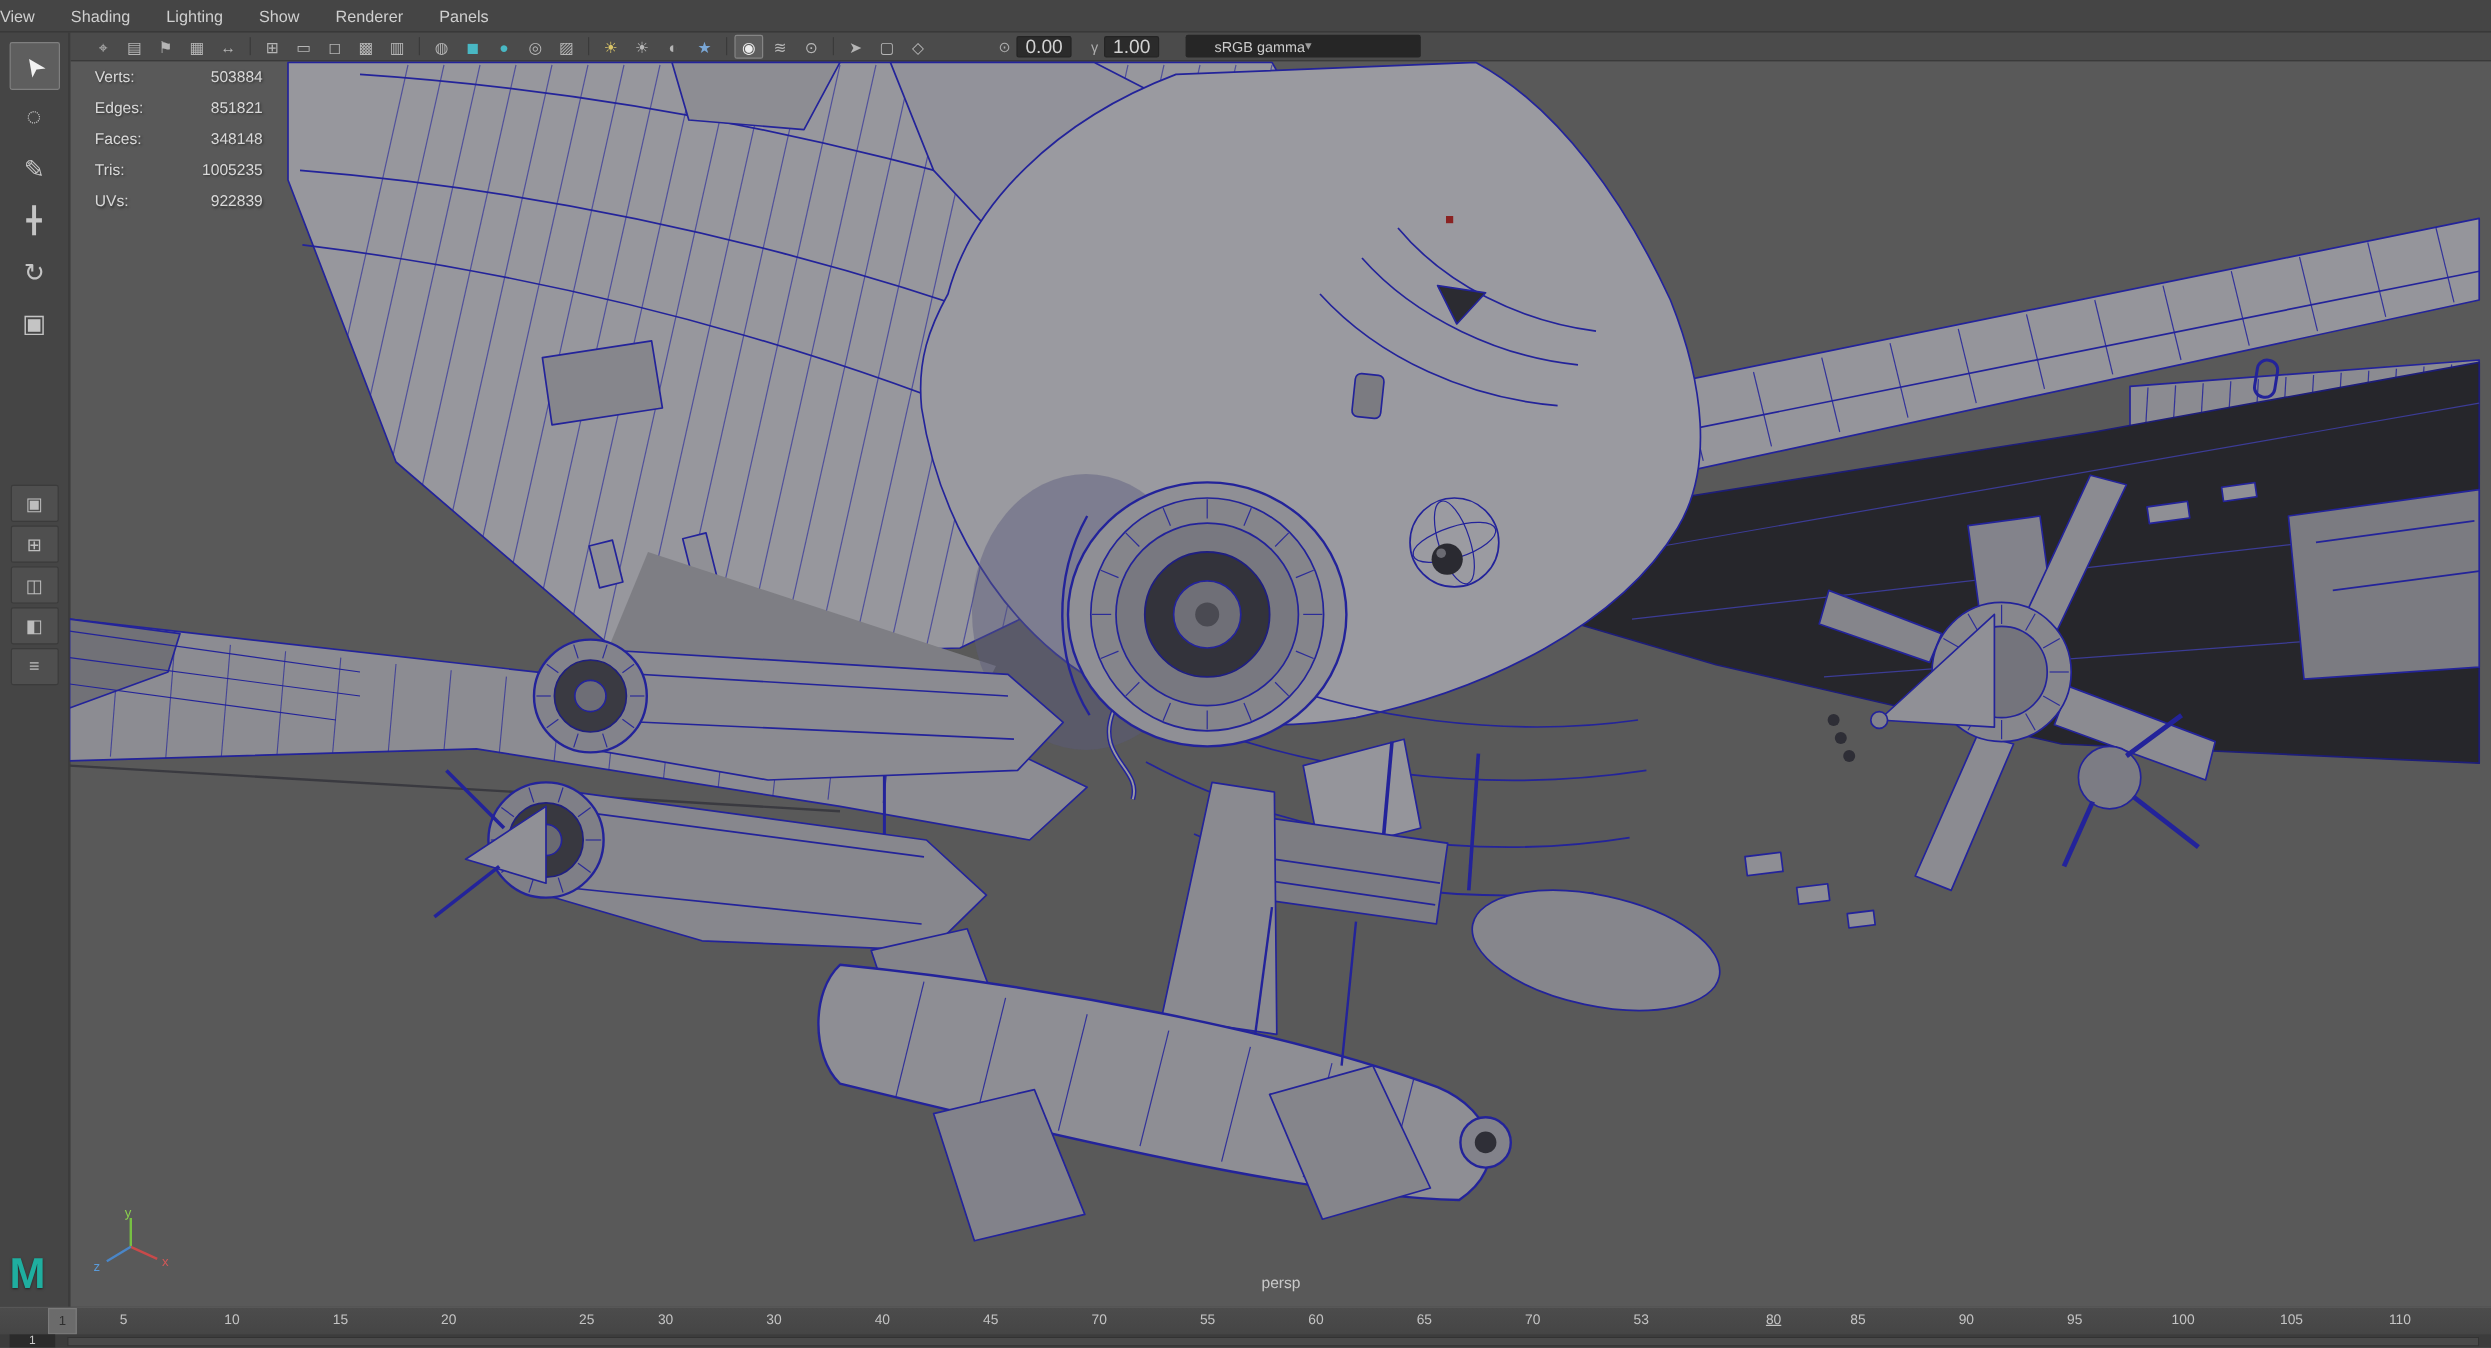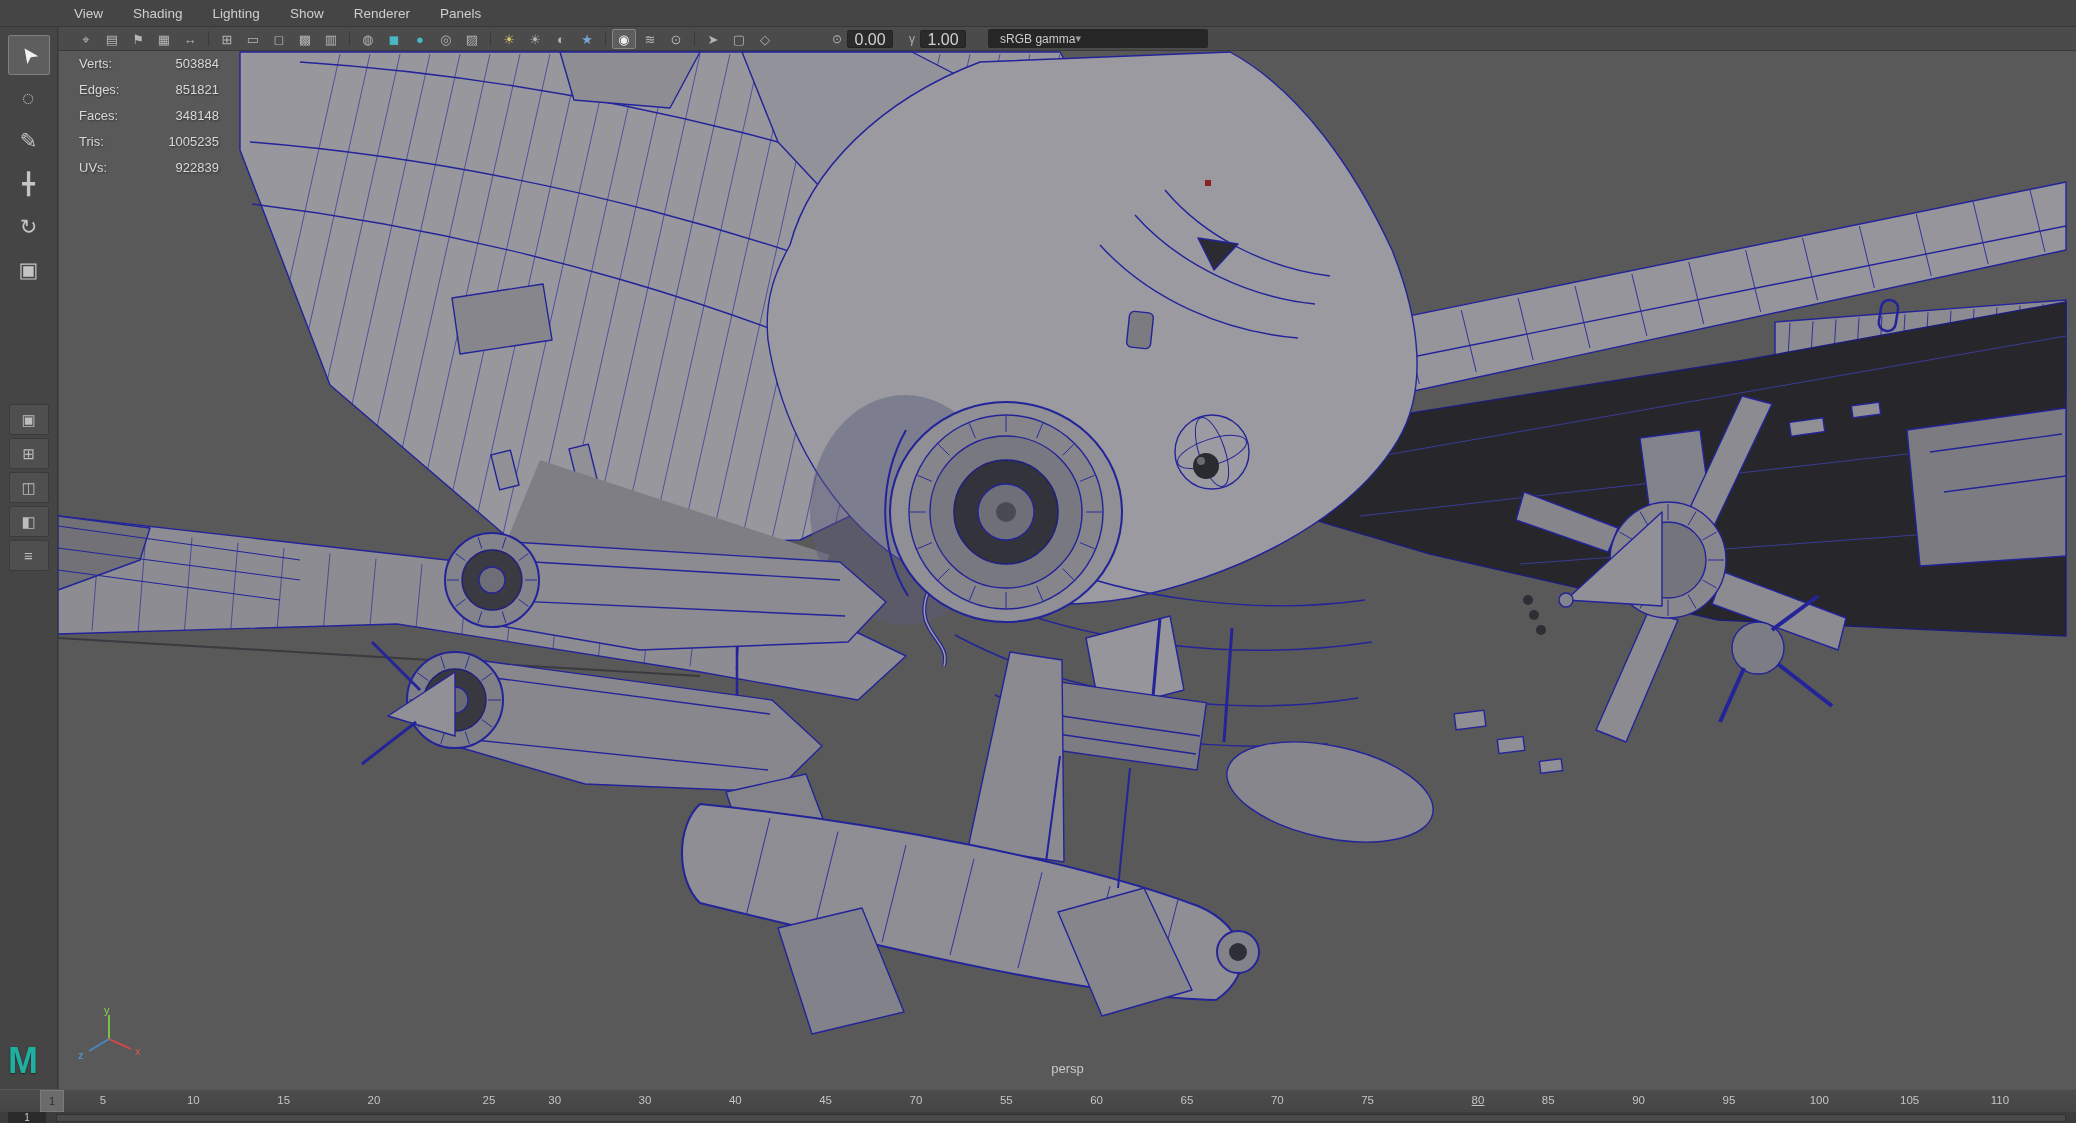--- a/index.html
+++ b/index.html
@@ -2,35 +2,35 @@
 <html><head>
 <meta charset="utf-8">
 <style>
   *{box-sizing:border-box;margin:0;padding:0}
   html,body{width:2076px;height:1123px;overflow:hidden}
   body{position:relative;background:#454545;font-family:"Liberation Sans",sans-serif;-webkit-font-smoothing:antialiased}
   button{font-family:inherit;cursor:default;background:none;border:none}
 
   
   .menu-bar{position:absolute;left:0;top:0;width:100%;height:27px;background:#454545;border-bottom:1px solid #373737;display:flex;align-items:center;z-index:6}
-  .menu-items{display:flex;align-items:center;gap:30px;padding-left:74px}
+  .menu-items{display:flex;align-items:center;gap:30px;}
   .menu-item{color:#cfcfcf;font-size:13.5px}
 
   
   .vp-toolbar{position:absolute;left:59px;top:27px;right:0;height:24px;background:#4b4b4b;border-bottom:1px solid #3a3a3a;display:flex;align-items:center;padding-left:14px;z-index:5}
   .vp-icons{display:flex;align-items:center}
   .vp-icon{width:24px;height:20px;margin:0 1px;color:#b5b5b5;font-size:13px;line-height:19px;text-align:center;border:1px solid transparent}
   .vp-icon.active{background:#5d5d5d;border-color:#858585;border-radius:2px;color:#eee}
   .vp-sep{width:1px;height:15px;background:#3a3a3a;margin:0 5px;display:inline-block}
   .vp-field{display:flex;align-items:center;gap:5px}
   .vp-field.exposure{margin-left:54px}
   .vp-field.gamma{margin-left:16px}
   .vp-field .ficon{color:#adadad;font-size:12px}
   .vp-field .fval{width:46px;height:18px;background:#2b2b2b;border:1px solid #242424;border-radius:2px;color:#d2d2d2;font-size:16px;line-height:17px;text-align:center}
-  .vp-dropdown{margin-left:22px;width:220px;height:19px;background:#262626;border-radius:2px;display:flex;align-items:center;padding:0 12px;color:#cbcbcb;font-size:12px}
+  .vp-dropdown{margin-left:22px;width:196px;height:19px;background:#262626;border-radius:2px;display:flex;align-items:center;padding:0 24px;color:#cbcbcb;font-size:12px}
   .vp-dropdown .caret{color:#9a9a9a;font-size:11px}
 
   
   .tool-box{position:absolute;left:0;top:27px;width:58px;height:1062px;background:#454545;border-right:1px solid #383838;display:flex;flex-direction:column;align-items:center;padding-top:5px;z-index:5}
   .tool-btn{width:42px;height:40px;margin:3px 0;color:#c4c4c4;font-size:21px;display:flex;align-items:center;justify-content:center;border:1px solid transparent}
   .tool-btn.active{background:#5e5e5e;border:1px solid #7f7f7f;border-radius:2px;color:#f2f2f2}
   .tool-btn .g{display:inline-block}
   .tool-btn[data-name="select-tool"] .g{transform:rotate(-125deg)}
   .tool-btn[data-name="lasso-select-tool"] .g{transform:rotate(15deg)}
   .layout-spacer{height:108px}
@@ -524,21 +524,21 @@
       <span class="tick" data-name="timeline-tick-25" style="left: 489px;">25</span>
       <span class="tick" data-name="timeline-tick-30" style="left: 554.65px;">30</span>
       <span class="tick" data-name="timeline-tick-35" style="left: 644.98px;">30</span>
       <span class="tick" data-name="timeline-tick-40" style="left: 735.31px;">40</span>
       <span class="tick" data-name="timeline-tick-45" style="left: 825.64px;">45</span>
       <span class="tick" data-name="timeline-tick-50" style="left: 915.97px;">70</span>
       <span class="tick" data-name="timeline-tick-55" style="left: 1006.3px;">55</span>
       <span class="tick" data-name="timeline-tick-60" style="left: 1096.63px;">60</span>
       <span class="tick" data-name="timeline-tick-65" style="left: 1186.96px;">65</span>
       <span class="tick" data-name="timeline-tick-70" style="left: 1277.29px;">70</span>
-      <span class="tick" data-name="timeline-tick-75" style="left: 1367.62px;">75</span>
+      <span class="tick" data-name="timeline-tick-75" style="left: 1367.62px;">53</span>
       <span class="tick" data-name="timeline-tick-80" style="left: 1478px; text-decoration: underline;">80</span>
       <span class="tick" data-name="timeline-tick-85" style="left: 1548.28px;">85</span>
       <span class="tick" data-name="timeline-tick-90" style="left: 1638.61px;">90</span>
       <span class="tick" data-name="timeline-tick-95" style="left: 1728.94px;">95</span>
       <span class="tick" data-name="timeline-tick-100" style="left: 1819.27px;">100</span>
       <span class="tick" data-name="timeline-tick-105" style="left: 1909.6px;">105</span>
       <span class="tick" data-name="timeline-tick-110" style="left: 1999.93px;">110</span>
     </div>
   <div class="frame-marker" data-name="current-frame-marker">1</div>
 </div>

